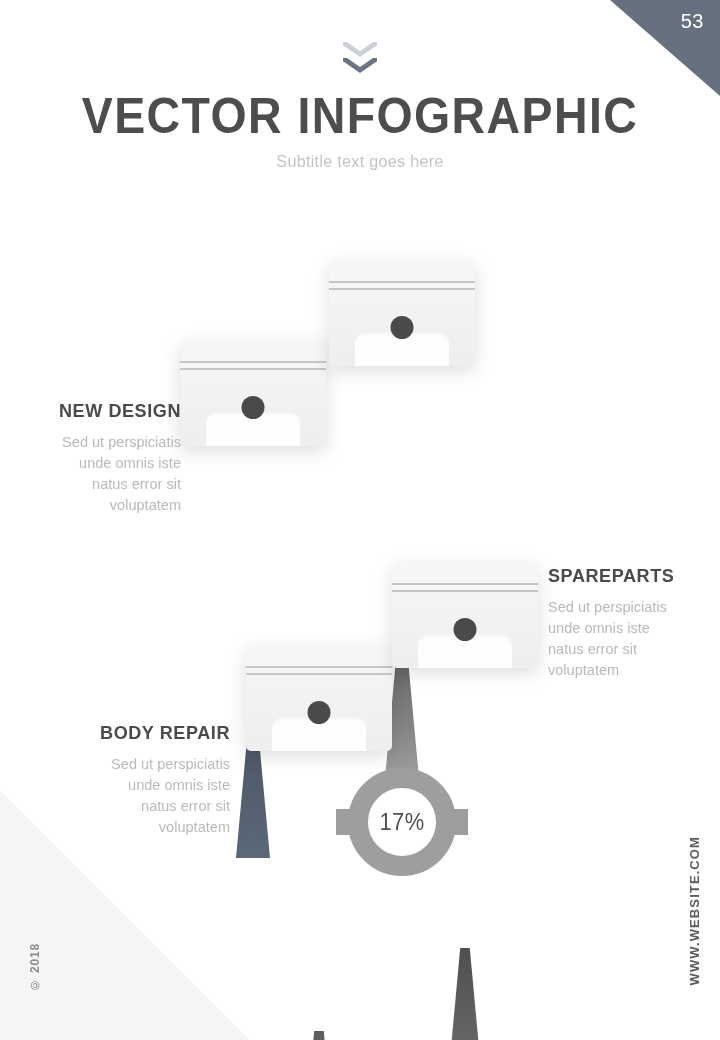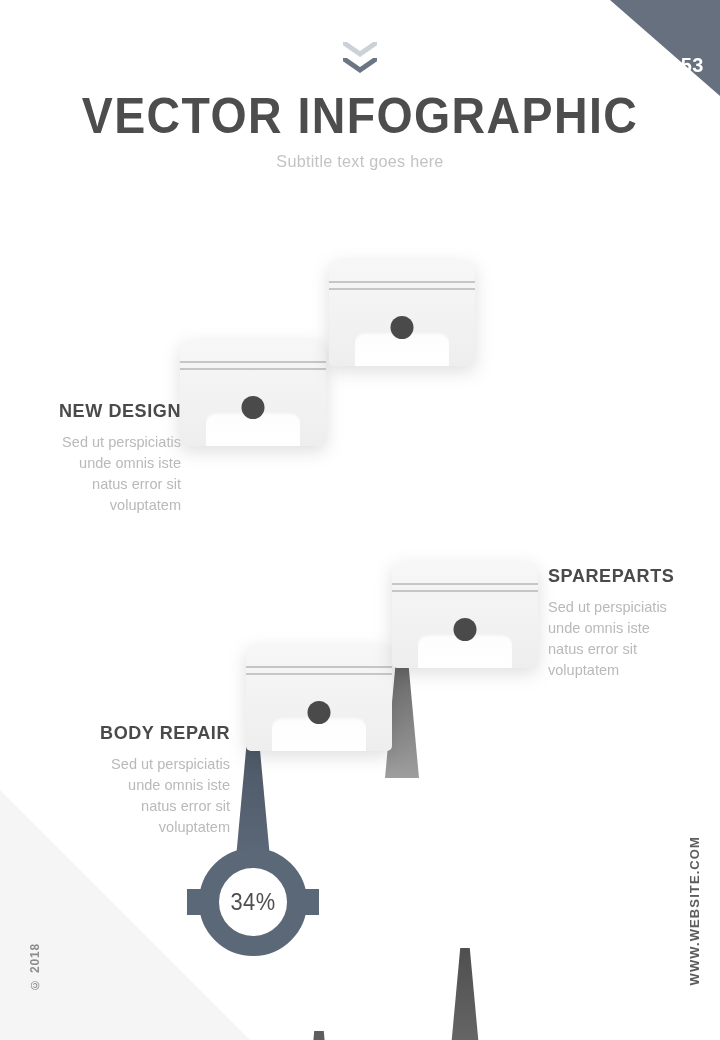--- a/index.html
+++ b/index.html
@@ -19,22 +19,21 @@
   }
   .corner-badge .tri{
     position:absolute;top:0;right:0;width:0;height:0;
     border-top:96px solid #66707e;
     border-left:110px solid transparent;
   }
   .corner-badge .num{
     position:absolute;top:10px;right:16px;
     color:#ffffff;font-size:20px;letter-spacing:.5px;
     font-family:"Liberation Sans Narrow","Liberation Sans",sans-serif;
-    font-weight:700;
-    margin-top:44px;
+    font-weight:400;
   }
   .corner-bl{
     position:absolute;left:0;bottom:0;width:0;height:0;
     border-bottom:250px solid #f5f5f5;
     border-right:250px solid transparent;
   }
 
   
   .chevrons{
     position:absolute;left:0;right:0;top:42px;
@@ -174,37 +173,37 @@
 
   <div class="piston" style="left:173px;top:340px;">
     <div class="head">
       <div class="head-body"></div>
       <div class="ring-line a"></div>
       <div class="ring-line b"></div>
       <div class="notch-fill"></div>
       <div class="pin"></div>
     </div>
     <div class="rod-shape" style="top:386px;width:34px;height:132px;background:linear-gradient(180deg,#4b5664,#5b6878);"></div>
+  </div>
+
+  <div class="piston" style="left:322px;top:260px;">
+    <div class="head">
+      <div class="head-body"></div>
+      <div class="ring-line a"></div>
+      <div class="ring-line b"></div>
+      <div class="notch-fill"></div>
+      <div class="pin"></div>
+    </div>
+    <div class="rod-shape" style="top:386px;width:34px;height:132px;background:linear-gradient(180deg,#5f5f5f,#9e9e9e);"></div>
     <div class="gauge" style="top:508px;">
-      <div class="tab l" style="background:#5b6878;"></div>
-      <div class="tab r" style="background:#5b6878;"></div>
-      <div class="ring" style="border-color:#5b6878;"></div>
-      <div class="val">34%</div>
-    </div>
-  </div>
-
-  <div class="piston" style="left:322px;top:260px;">
-    <div class="head">
-      <div class="head-body"></div>
-      <div class="ring-line a"></div>
-      <div class="ring-line b"></div>
-      <div class="notch-fill"></div>
-      <div class="pin"></div>
-    </div>
-    <div class="rod-shape" style="top:386px;width:34px;height:132px;background:linear-gradient(180deg,#5f5f5f,#9e9e9e);"></div>
+      <div class="tab l" style="background:#9e9e9e;"></div>
+      <div class="tab r" style="background:#9e9e9e;"></div>
+      <div class="ring" style="border-color:#9e9e9e;"></div>
+      <div class="val">17%</div>
+    </div>
   </div>
 
   <div class="piston" style="left:239px;top:645px;">
     <div class="head">
       <div class="head-body"></div>
       <div class="ring-line a"></div>
       <div class="ring-line b"></div>
       <div class="notch-fill"></div>
       <div class="pin"></div>
     </div>

